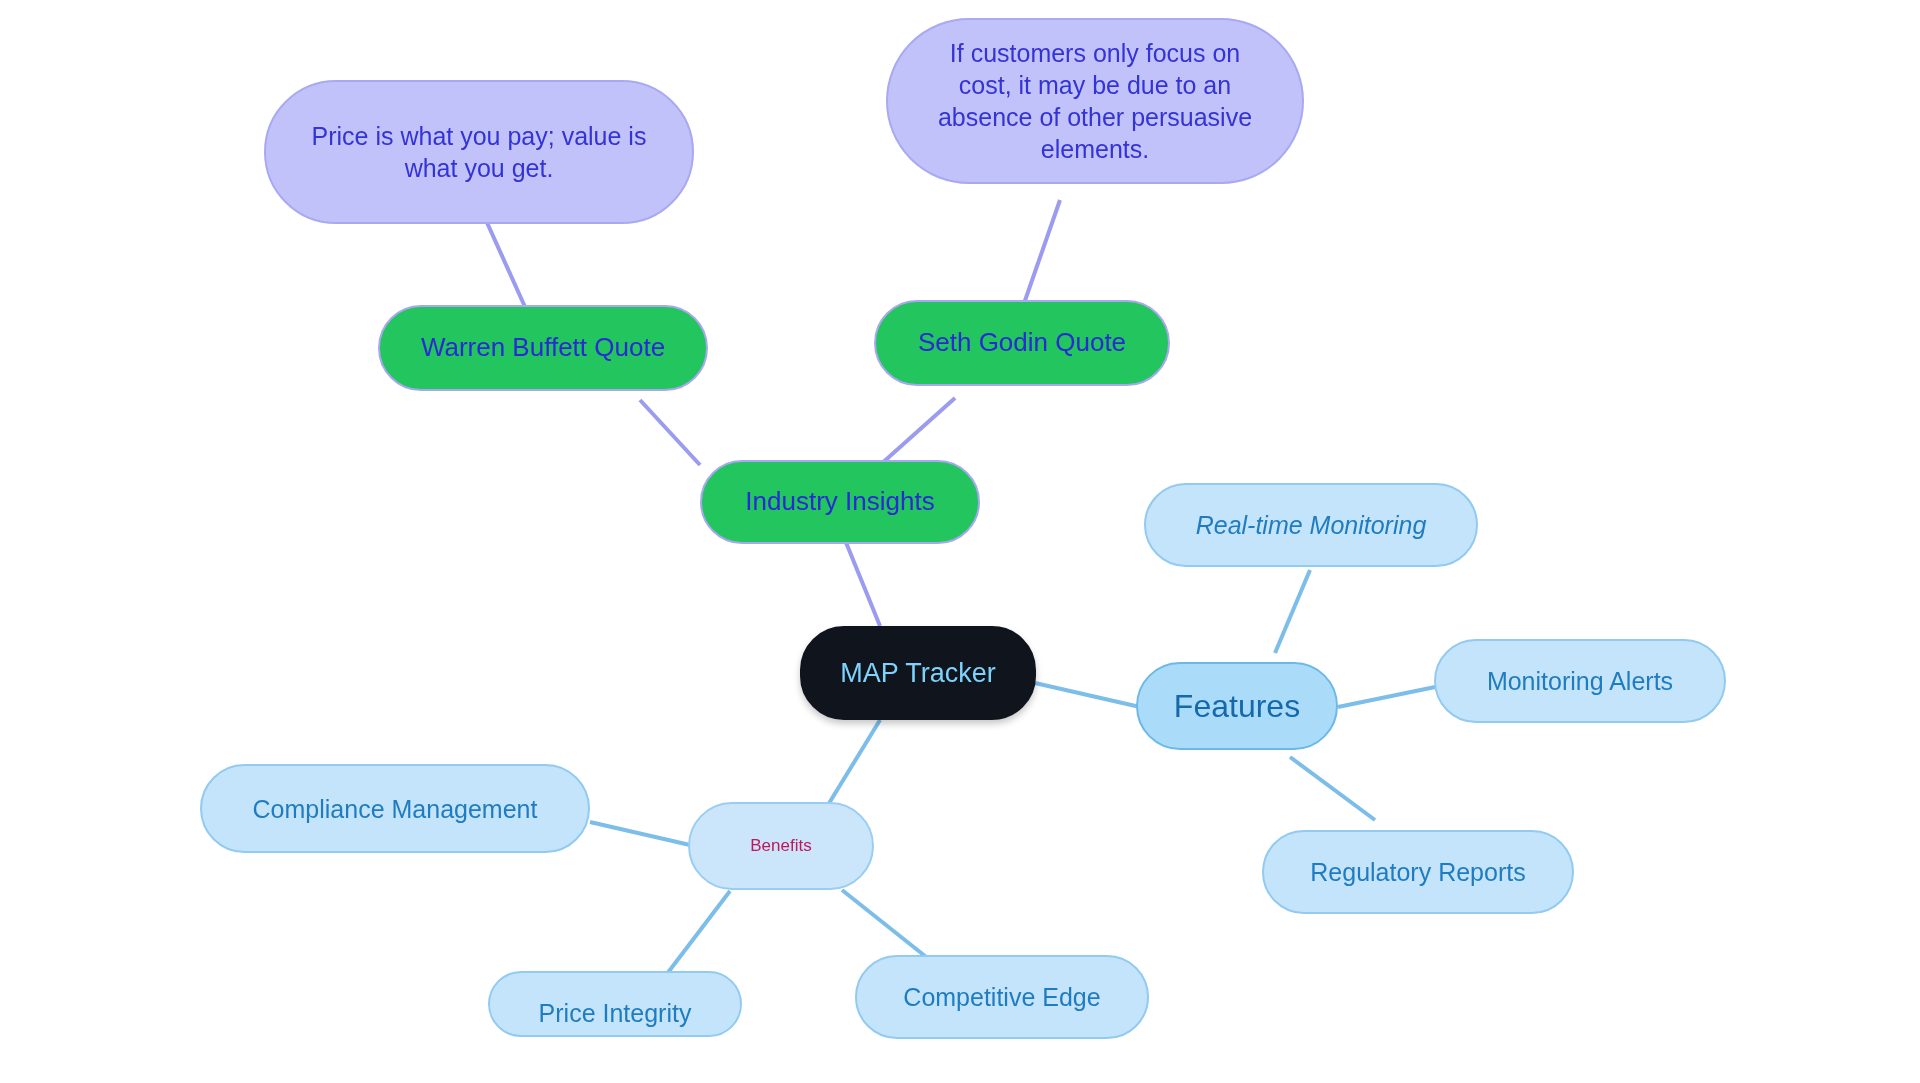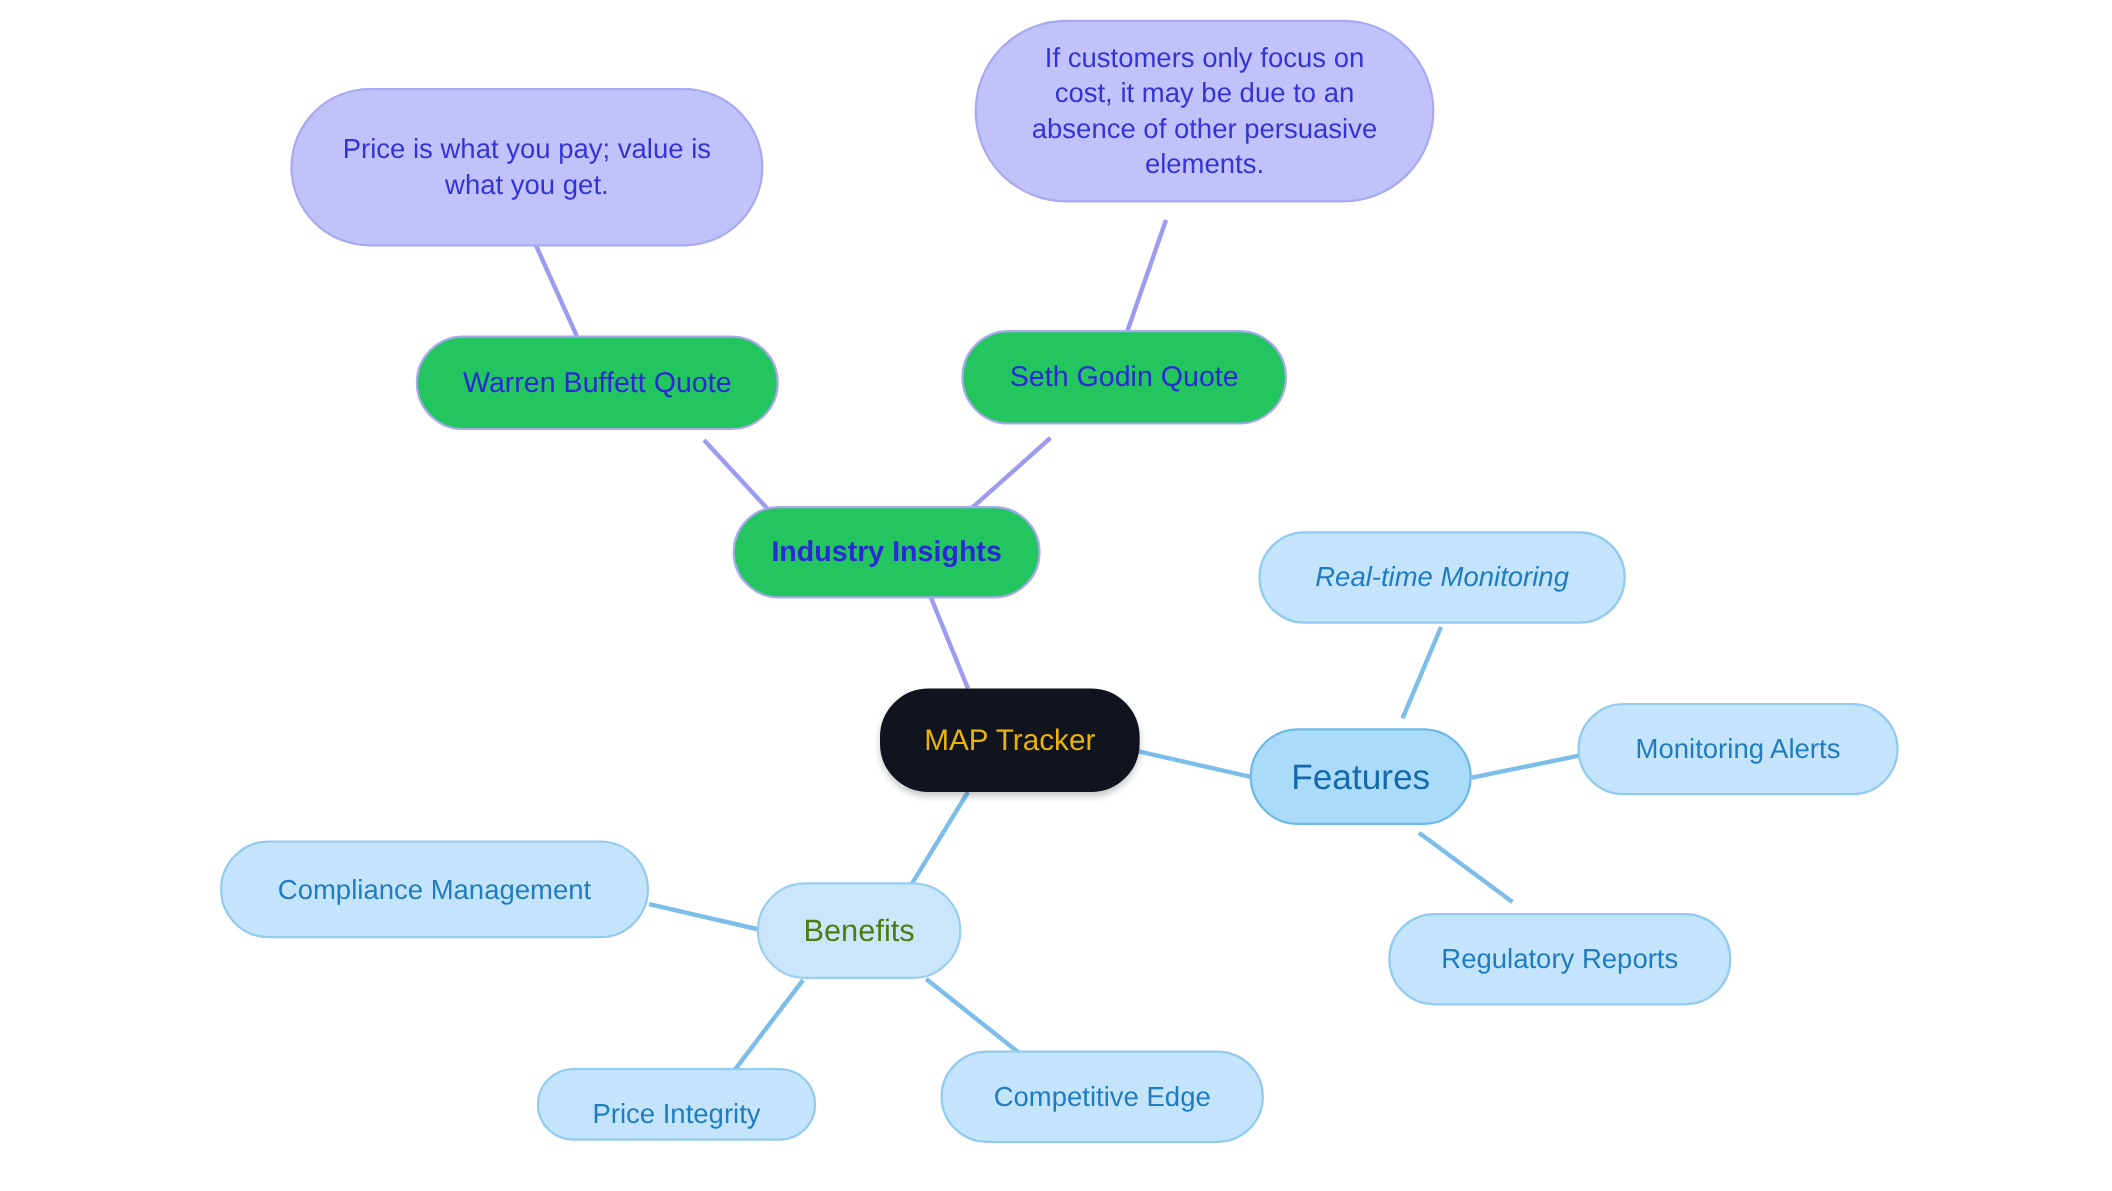--- a/index.html
+++ b/index.html
@@ -32,21 +32,21 @@
     text-align: center;
     border-radius: 999px;
     border-style: solid;
     border-width: 2px;
     line-height: 1.28;
     padding: 6px 14px;
   }
   .node-root {
     background: #10141c;
     border-color: #10141c;
-    color: #eab308;
+    color: #7dd3fc;
     font-size: 27px;
     border-radius: 44px;
     box-shadow: 0 4px 7px rgba(0,0,0,0.22);
   }
   .node-branch-purple {
     background: #22c55e;
     border-color: #a7a8ef;
     color: #2a2ad4;
     font-size: 26px;
     text-align: center;
@@ -59,22 +59,22 @@
   }
   .node-branch-blue {
     background: #aadcfa;
     border-color: #6cb9e8;
     color: #1569ab;
     font-size: 32px;
   }
   .node-branch-blue-light {
     background: #cbe6fb;
     border-color: #9acdf2;
-    color: #4d7c0f;
-    font-size: 28px;
+    color: #be185d;
+    font-size: 17px;
   }
   .node-leaf-blue {
     background: #c4e4fb;
     border-color: #92caf0;
     color: #1f7cc0;
     font-size: 25px;
   }
   .node-label {
     display: block;
     white-space: pre-line;
@@ -117,21 +117,21 @@
   </div>
 
   <div class="node node-branch-purple" style="left:378px; top:305px; width:330px; height:86px;">
     <span class="node-label">Warren Buffett Quote</span>
   </div>
 
   <div class="node node-branch-purple" style="left:874px; top:300px; width:296px; height:86px;">
     <span class="node-label">Seth Godin Quote</span>
   </div>
 
-  <div class="node node-branch-purple" style="left:666px; top:460px; width:280px; height:84px;font-weight:bold;">
+  <div class="node node-branch-purple" style="left:700px; top:460px; width:280px; height:84px;">
     <span class="node-label">Industry Insights</span>
   </div>
 
   <div class="node node-root" style="left:800px; top:626px; width:236px; height:94px;">
     <span class="node-label">MAP Tracker</span>
   </div>
 
   <div class="node node-leaf-blue" style="left:1144px; top:483px; width:334px; height:84px;font-style:italic;">
     <span class="node-label">Real-time Monitoring</span>
   </div>

